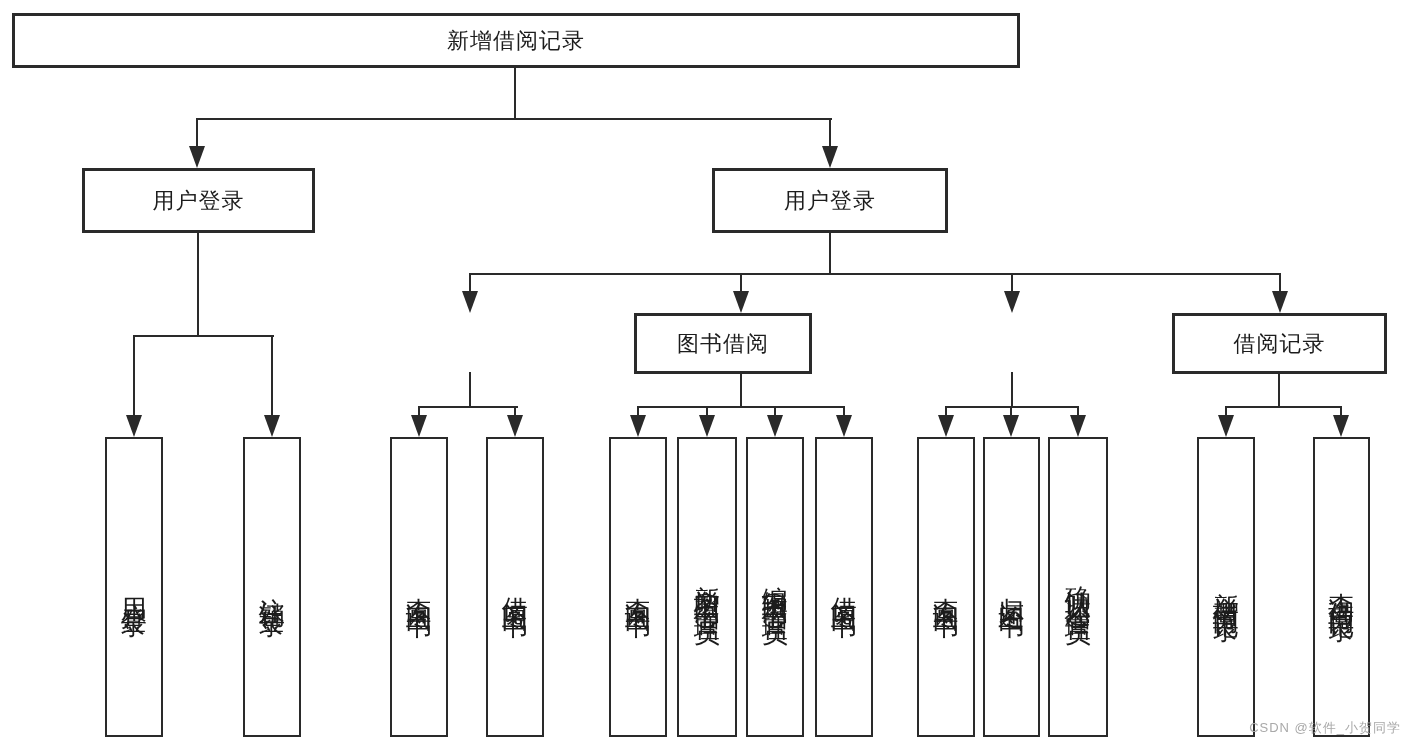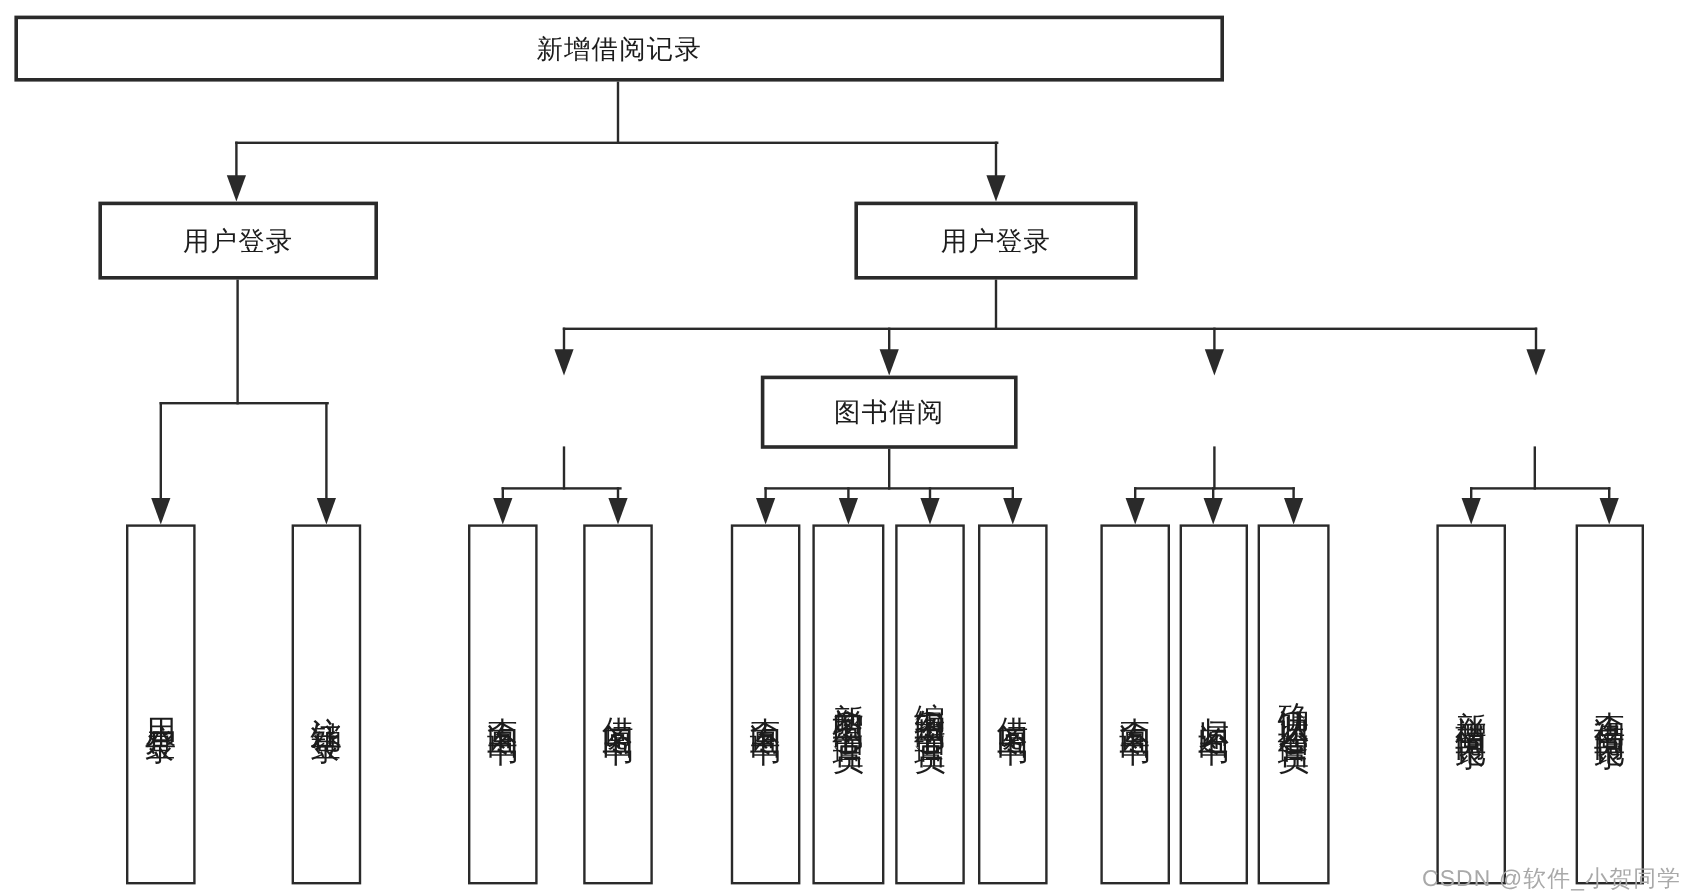--- a/index.html
+++ b/index.html
@@ -55,21 +55,21 @@
     height: 0;
     border-left: 8px solid transparent;
     border-right: 8px solid transparent;
     border-top: 22px solid #2a2a2a;
     z-index: 1;
   }
   .watermark {
     position: absolute;
     right: 4px;
     top: 719px;
-    font-size: 19px;
+    font-size: 13px;
     color: #a9a9a9;
     letter-spacing: 1px;
     z-index: 5;
   }
 </style>
 </head>
 <body>
 
 <div class="stage">
 
@@ -136,22 +136,25 @@
     <span>新增借阅记录</span>
   </div>
 
   <div class="hbox" style="left:82px;top:168px;width:233px;height:65px">
     <span>用户登录</span>
   </div>
   <div class="hbox" style="left:712px;top:168px;width:236px;height:65px">
     <span>用户登录</span>
   </div>
 
-  <div class="hbox" style="left:634px;top:313px;width:214px;height:61px">
+  <div class="hbox" style="left:634px;top:313px;width:178px;height:61px">
     <span>图书借阅</span>
+  </div>
+  <div class="hbox" style="left:1172px;top:313px;width:215px;height:61px">
+    <span>借阅记录</span>
   </div>
 
   <div class="vbox" style="left:105px;top:437px;width:58px;height:300px">
     <span class="vtext">用户登录</span>
   </div>
   <div class="vbox" style="left:243px;top:437px;width:58px;height:300px">
     <span class="vtext">注销登录</span>
   </div>
 
   <div class="vbox" style="left:390px;top:437px;width:58px;height:300px">

